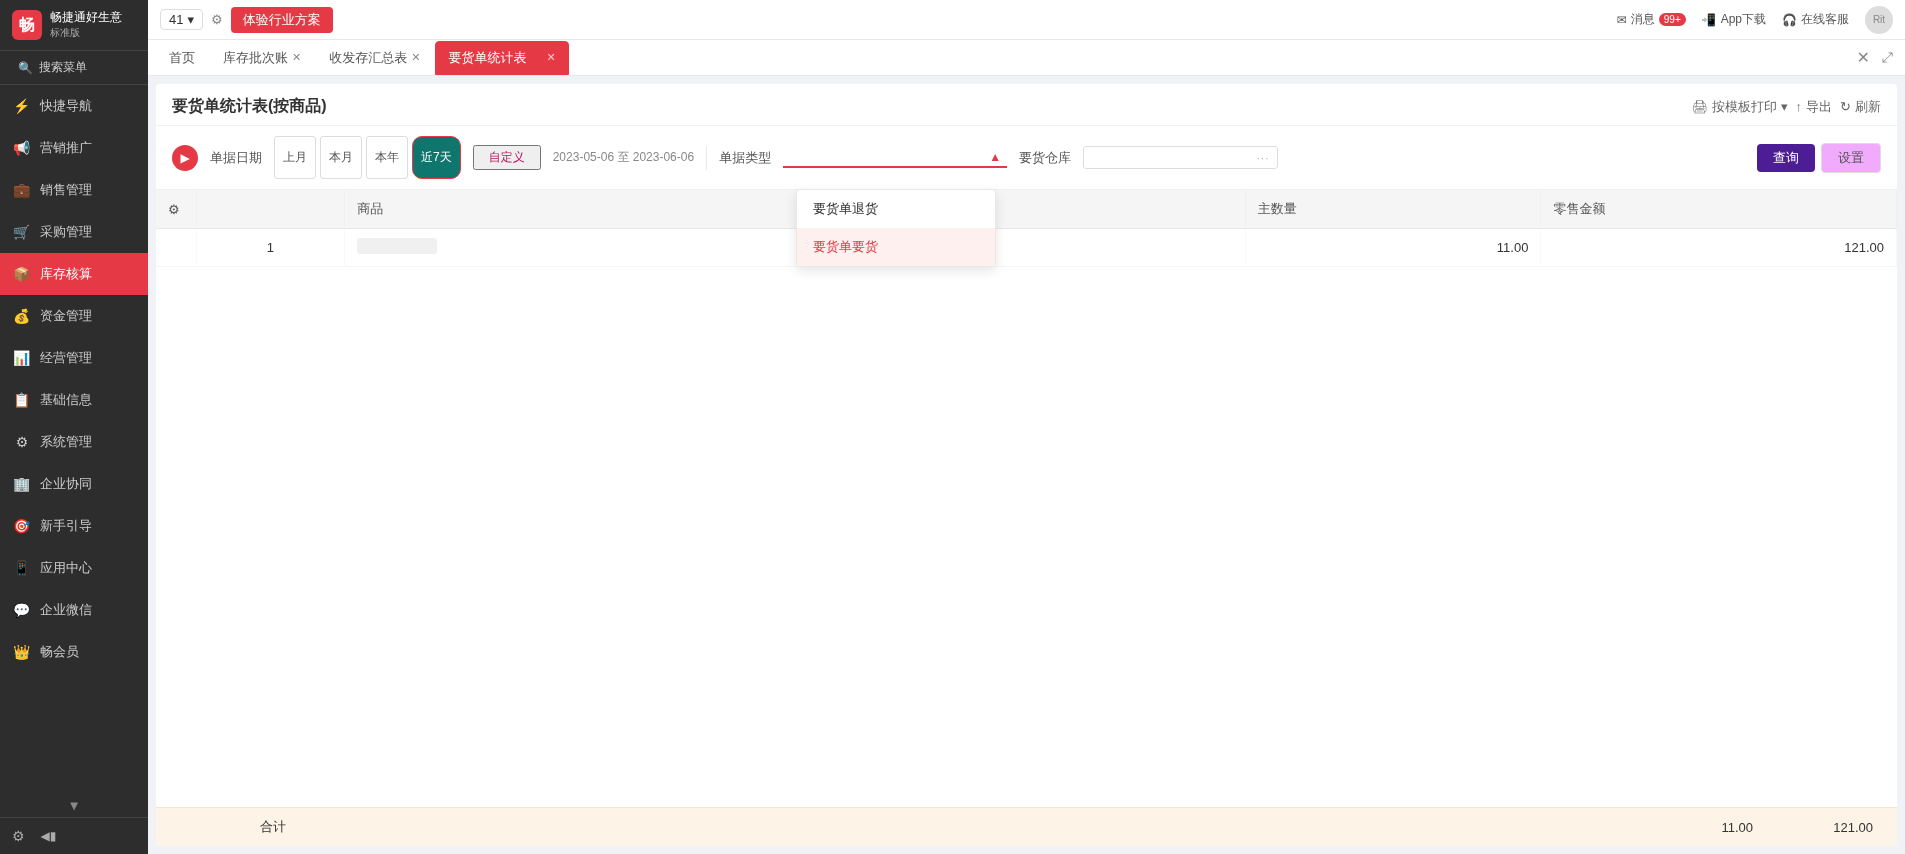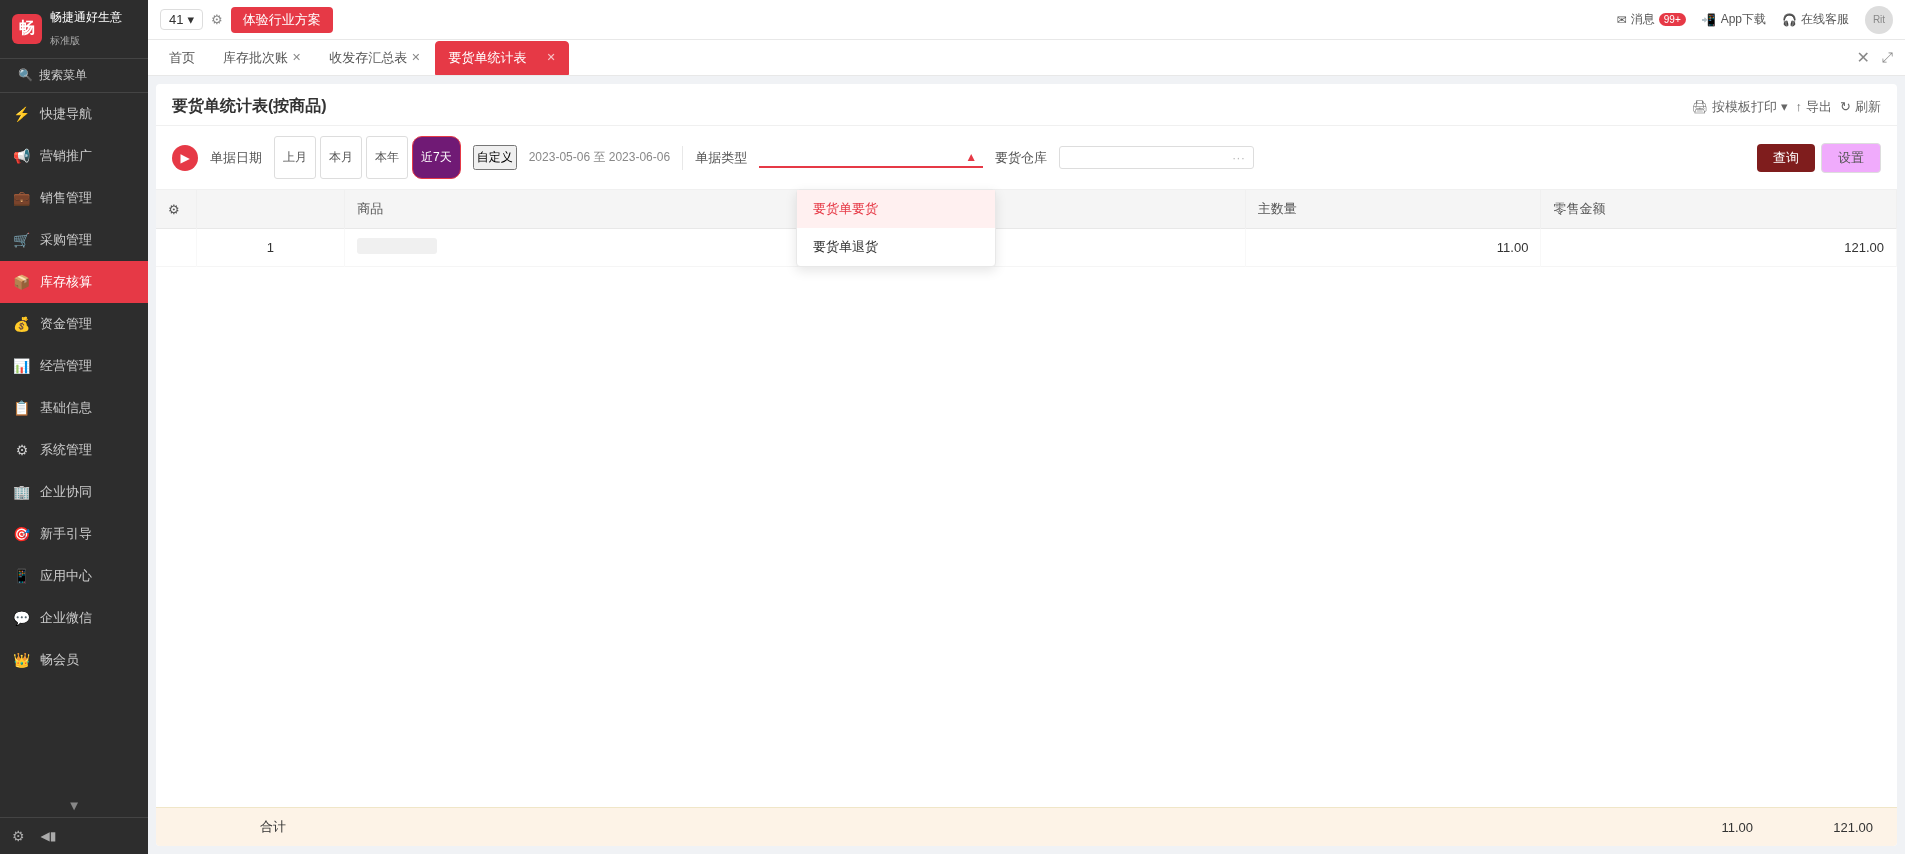--- a/index.html
+++ b/index.html
@@ -25,21 +25,21 @@
     .sidebar-logo .logo-icon {
       width: 30px;
       height: 30px;
       background: #e63946;
       border-radius: 6px;
       display: flex; align-items: center; justify-content: center;
       font-size: 16px; font-weight: bold; color: white; margin-right: 8px;
       flex-shrink: 0;
     }
     .sidebar-logo .logo-text { font-size: 12px; line-height: 1.3; color: #fff; }
-    .sidebar-logo .logo-sub { font-size: 10px; color: #aaa; margin-top: 8px; }
+    .sidebar-logo .logo-sub { font-size: 10px; color: #aaa; }
 
     .sidebar-search {
       display: flex; align-items: center;
       padding: 8px 12px;
       border-bottom: 1px solid #444;
       cursor: pointer;
       color: #ccc;
     }
     .sidebar-search span { margin-left: 6px; font-size: 12px; }
 
@@ -177,24 +177,24 @@
       flex-shrink: 0;
     }
     .filter-label { font-size: 13px; color: #555; white-space: nowrap; }
     .date-shortcuts { display: flex; align-items: center; gap: 4px; }
     .date-btn {
       padding: 12px 8px; font-size: 12px;
       border: 1px solid #ddd; border-radius: 3px;
       background: #fff; cursor: pointer; color: #555;
     }
     .date-btn.active-more {
-      background: #701a75; color: #fff; border-color: #e63946;
+      background: #0f766e; color: #fff; border-color: #e63946;
       border-radius: 10px; padding: 12px 8px;
     }
-    .date-custom-btn { font-size: 12px; color: #000000; cursor: pointer; padding: 2px 2px; }
+    .date-custom-btn { font-size: 12px; color: #be185d; cursor: pointer; padding: 2px 14px; }
     .date-range-display { font-size: 12px; color: #888; }
 
     .filter-divider { width: 1px; height: 24px; background: #e8e8e8; }
 
     .filter-type-label { font-size: 13px; color: #555; white-space: nowrap; }
     .filter-select {
       display: flex; align-items: center;
       border-bottom: 2px solid #e63946;
       padding: 2px 6px;
       min-width: 220px;
@@ -210,21 +210,21 @@
     .filter-warehouse-label { font-size: 13px; color: #555; white-space: nowrap; }
     .filter-warehouse-input {
       display: flex; align-items: center; gap: 4px;
       border: 1px solid #ddd; border-radius: 3px; padding: 3px 8px;
       min-width: 180px;
     }
     .filter-warehouse-input input { border: none; outline: none; flex: 1; font-size: 13px; }
 
     .filter-actions { display: flex; align-items: center; gap: 6px; margin-left: auto; }
     .btn-query {
-      background: #7f1d1d; color: #fff;
+      background: #4c1d95; color: #fff;
       border: none; border-radius: 4px;
       padding: 5px 16px; font-size: 13px; cursor: pointer;
     }
     .btn-settings {
       background: #f0abfc; color: #555;
       border: 1px solid #ddd; border-radius: 4px;
       padding: 5px 16px; font-size: 13px; cursor: pointer;
     }
 
     
@@ -483,22 +483,22 @@
         <input type="text" style="width: 160px;">
         <span style="color:#bbb;cursor:pointer;">···</span>
       </div>
 
       <div class="filter-actions">
         <button class="btn-query">查询</button>
         <button class="btn-settings">设置</button>
       </div>
 
       <div class="dropdown-overlay">
+        <div class="dropdown-item">要货单退货</div>
         <div class="dropdown-item selected">要货单要货</div>
-        <div class="dropdown-item">要货单退货</div>
       </div>
     </div>
 
     <div class="table-container">
       <table class="data-table">
         <thead>
           <tr>
             <th class="th-settings">⚙</th>
             <th></th>
             <th>商品</th>

